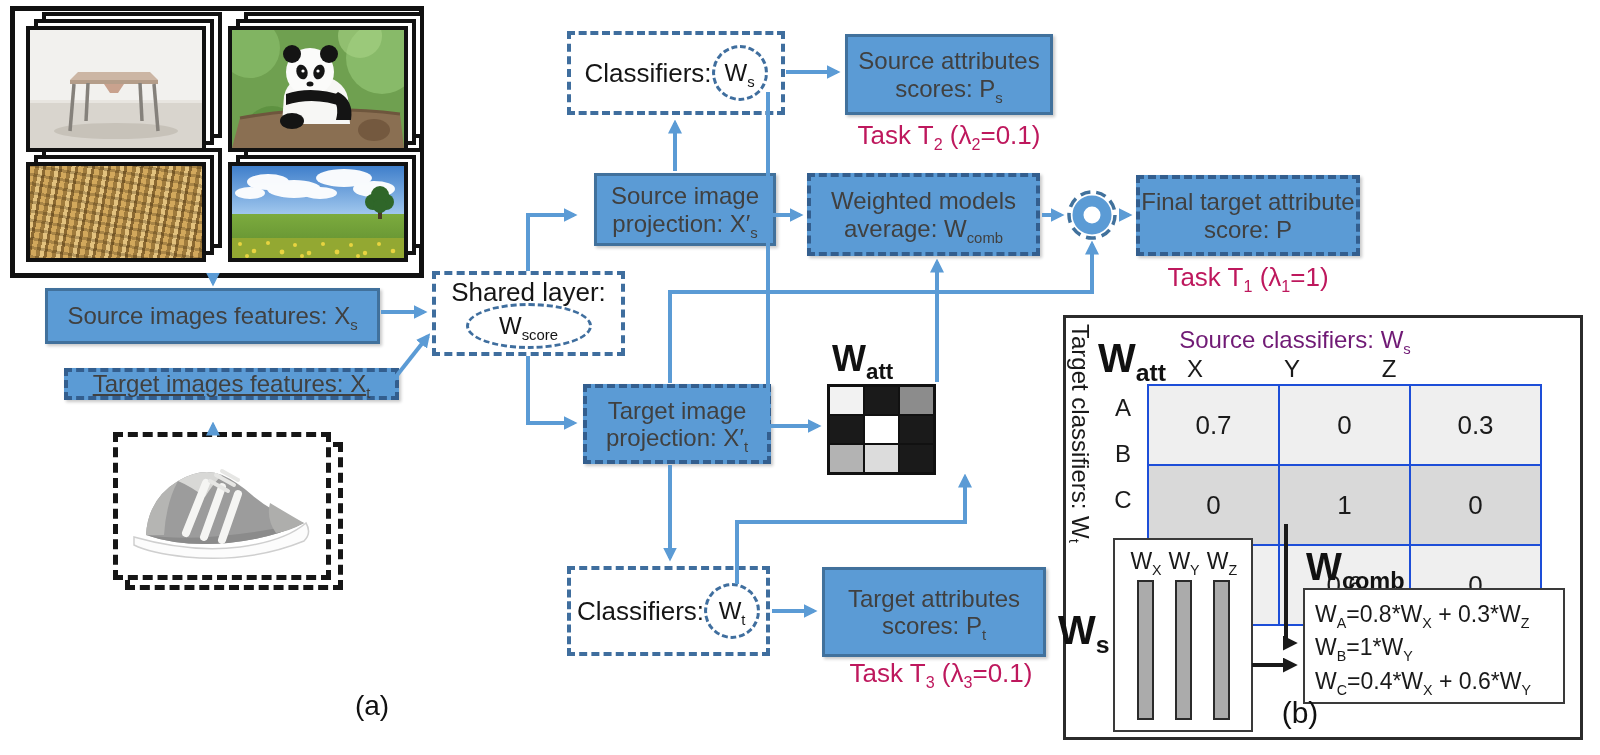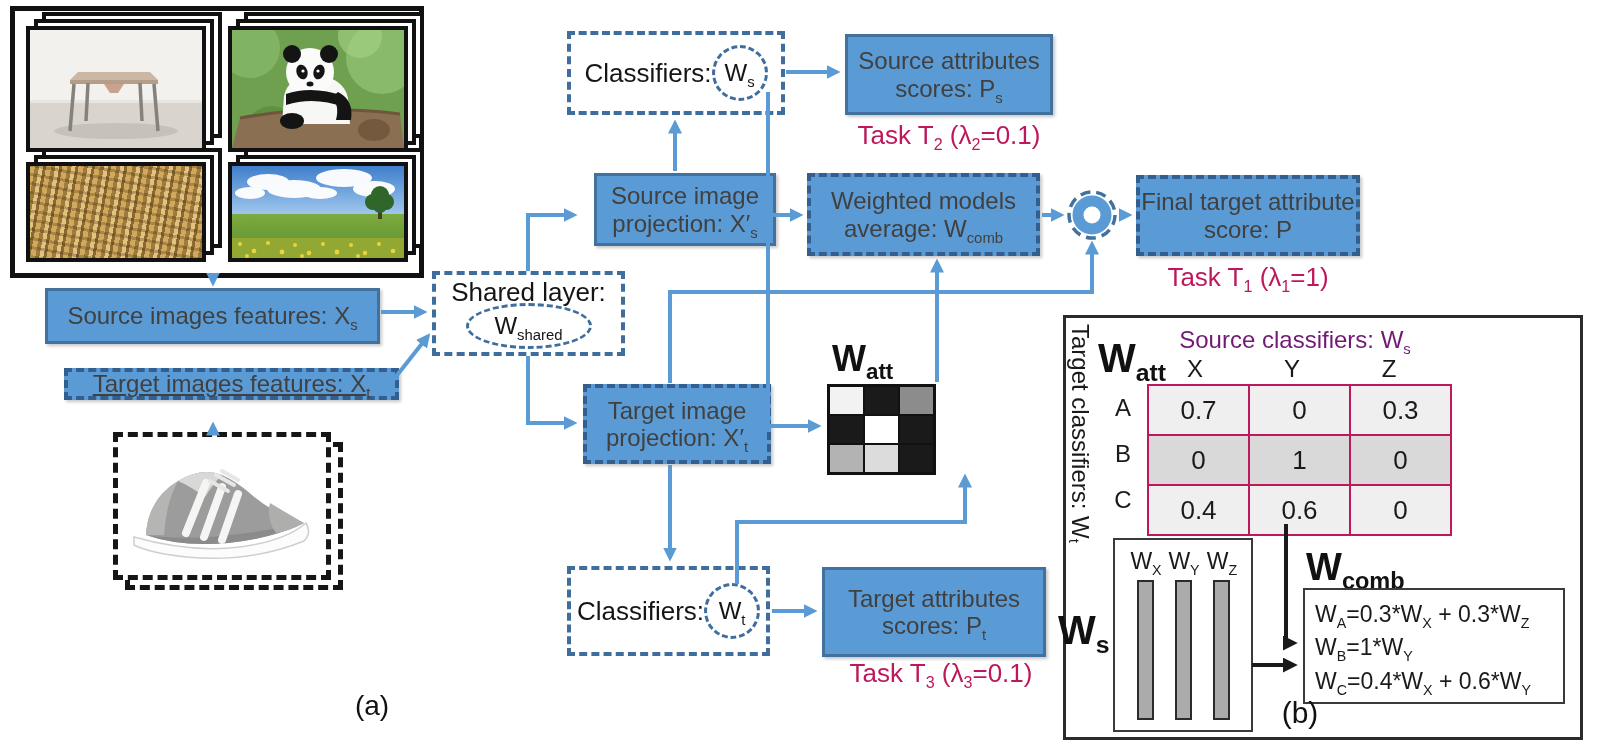--- a/index.html
+++ b/index.html
@@ -27,22 +27,22 @@
   .pframe svg{display:block;}
   #stack-frame{border:5px solid #111;background:#fff;box-sizing:border-box;}
   .shoedash{border:5px dashed #161616;box-sizing:border-box;}
   
   .mtx{display:grid;grid-template-columns:repeat(3,33px);grid-auto-rows:27px;gap:2px;
        background:#111;border:3px solid #111;}
   
   #panelb-frame{border:3px solid #2b2b2b;background:#fff;box-sizing:border-box;}
   .sidelabel{writing-mode:vertical-rl;color:#1a1a1a;font-size:24px;white-space:nowrap;}
   table.btab{border-collapse:collapse;}
-  table.btab td{border:2px solid #be185d;width:97px;height:46px;text-align:center;
-                font-size:26px;color:#1a1a1a;padding:1px;}
+  table.btab td{border:2px solid #1d4ed8;width:97px;height:46px;text-align:center;
+                font-size:26px;color:#1a1a1a;padding:16px;}
   .shade-light{background:#efefef;}
   .shade-dark{background:#d9d9d9;}
   .collab,.rowlab{color:#1a1a1a;font-size:24px;text-align:center;}
   #ws-barbox{border:2px solid #3a3a3a;background:#fff;box-sizing:border-box;}
   .bar{position:absolute;width:17px;height:140px;background:#ababab;border:2px solid #2b2b2b;box-sizing:border-box;}
   .barlab{position:absolute;top:8px;width:46px;text-align:center;font-size:23px;color:#1a1a1a;}
   #wcomb-box{border:2px solid #3a3a3a;background:#fff;box-sizing:border-box;
              padding:8px 10px;font-size:23px;color:#1a1a1a;line-height:1.45;}
 </style>
 </head>
@@ -220,21 +220,21 @@
   <div class="abs bluebox" style="left:45px;top:288px;width:335px;height:56px;z-index:2;">
     <span><span>Source images features: X</span><sub>s</sub></span>
   </div>
   <div class="abs bluebox bluedash" style="left:64px;top:368px;width:335px;height:32px;z-index:2;text-decoration:underline;">
     <span><span>Target images features: X</span><sub>t</sub></span>
   </div>
 
   <div class="abs whitebox" style="left:432px;top:271px;width:193px;height:85px;flex-direction:column;gap:0;padding:2px 0;">
     <span style="line-height:1;">Shared layer:</span>
     <span class="dcirc" style="width:126px;height:46px;font-size:24px;margin-top:-2px;">
-      <span><span>W</span><sub>shared</sub></span>
+      <span><span>W</span><sub>score</sub></span>
     </span>
   </div>
 
   <div class="abs whitebox" style="left:567px;top:31px;width:218px;height:84px;">
     <span>Classifiers:</span>
     <span class="dcirc" style="width:56px;height:56px;font-size:24px;">
       <span><span>W</span><sub>s</sub></span>
     </span>
   </div>
 
@@ -337,20 +337,20 @@
     <span class="barlab" style="left:84px;"><span>W</span><sub>Z</sub></span>
     <div class="bar" style="left:22px;top:40px;"></div>
     <div class="bar" style="left:60px;top:40px;"></div>
     <div class="bar" style="left:98px;top:40px;"></div>
   </div>
 
   <div class="abs wbold" style="left:1306px;top:546px;font-size:38px;">
     <span><span>W</span><sub>comb</sub></span>
   </div>
   <div id="wcomb-box" class="abs" style="left:1303px;top:588px;width:262px;height:116px;">
-    <div><span>W</span><sub>A</sub><span>=0.3*W</span><sub>X</sub><span> + 0.3*W</span><sub>Z</sub></div>
+    <div><span>W</span><sub>A</sub><span>=0.8*W</span><sub>X</sub><span> + 0.3*W</span><sub>Z</sub></div>
     <div><span>W</span><sub>B</sub><span>=1*W</span><sub>Y</sub></div>
     <div><span>W</span><sub>C</sub><span>=0.4*W</span><sub>X</sub><span> + 0.6*W</span><sub>Y</sub></div>
   </div>
 
   <div class="abs cap" style="left:1268px;top:696px;width:64px;font-size:30px;">(b)</div>
 
 </div>
 
 </body></html>

